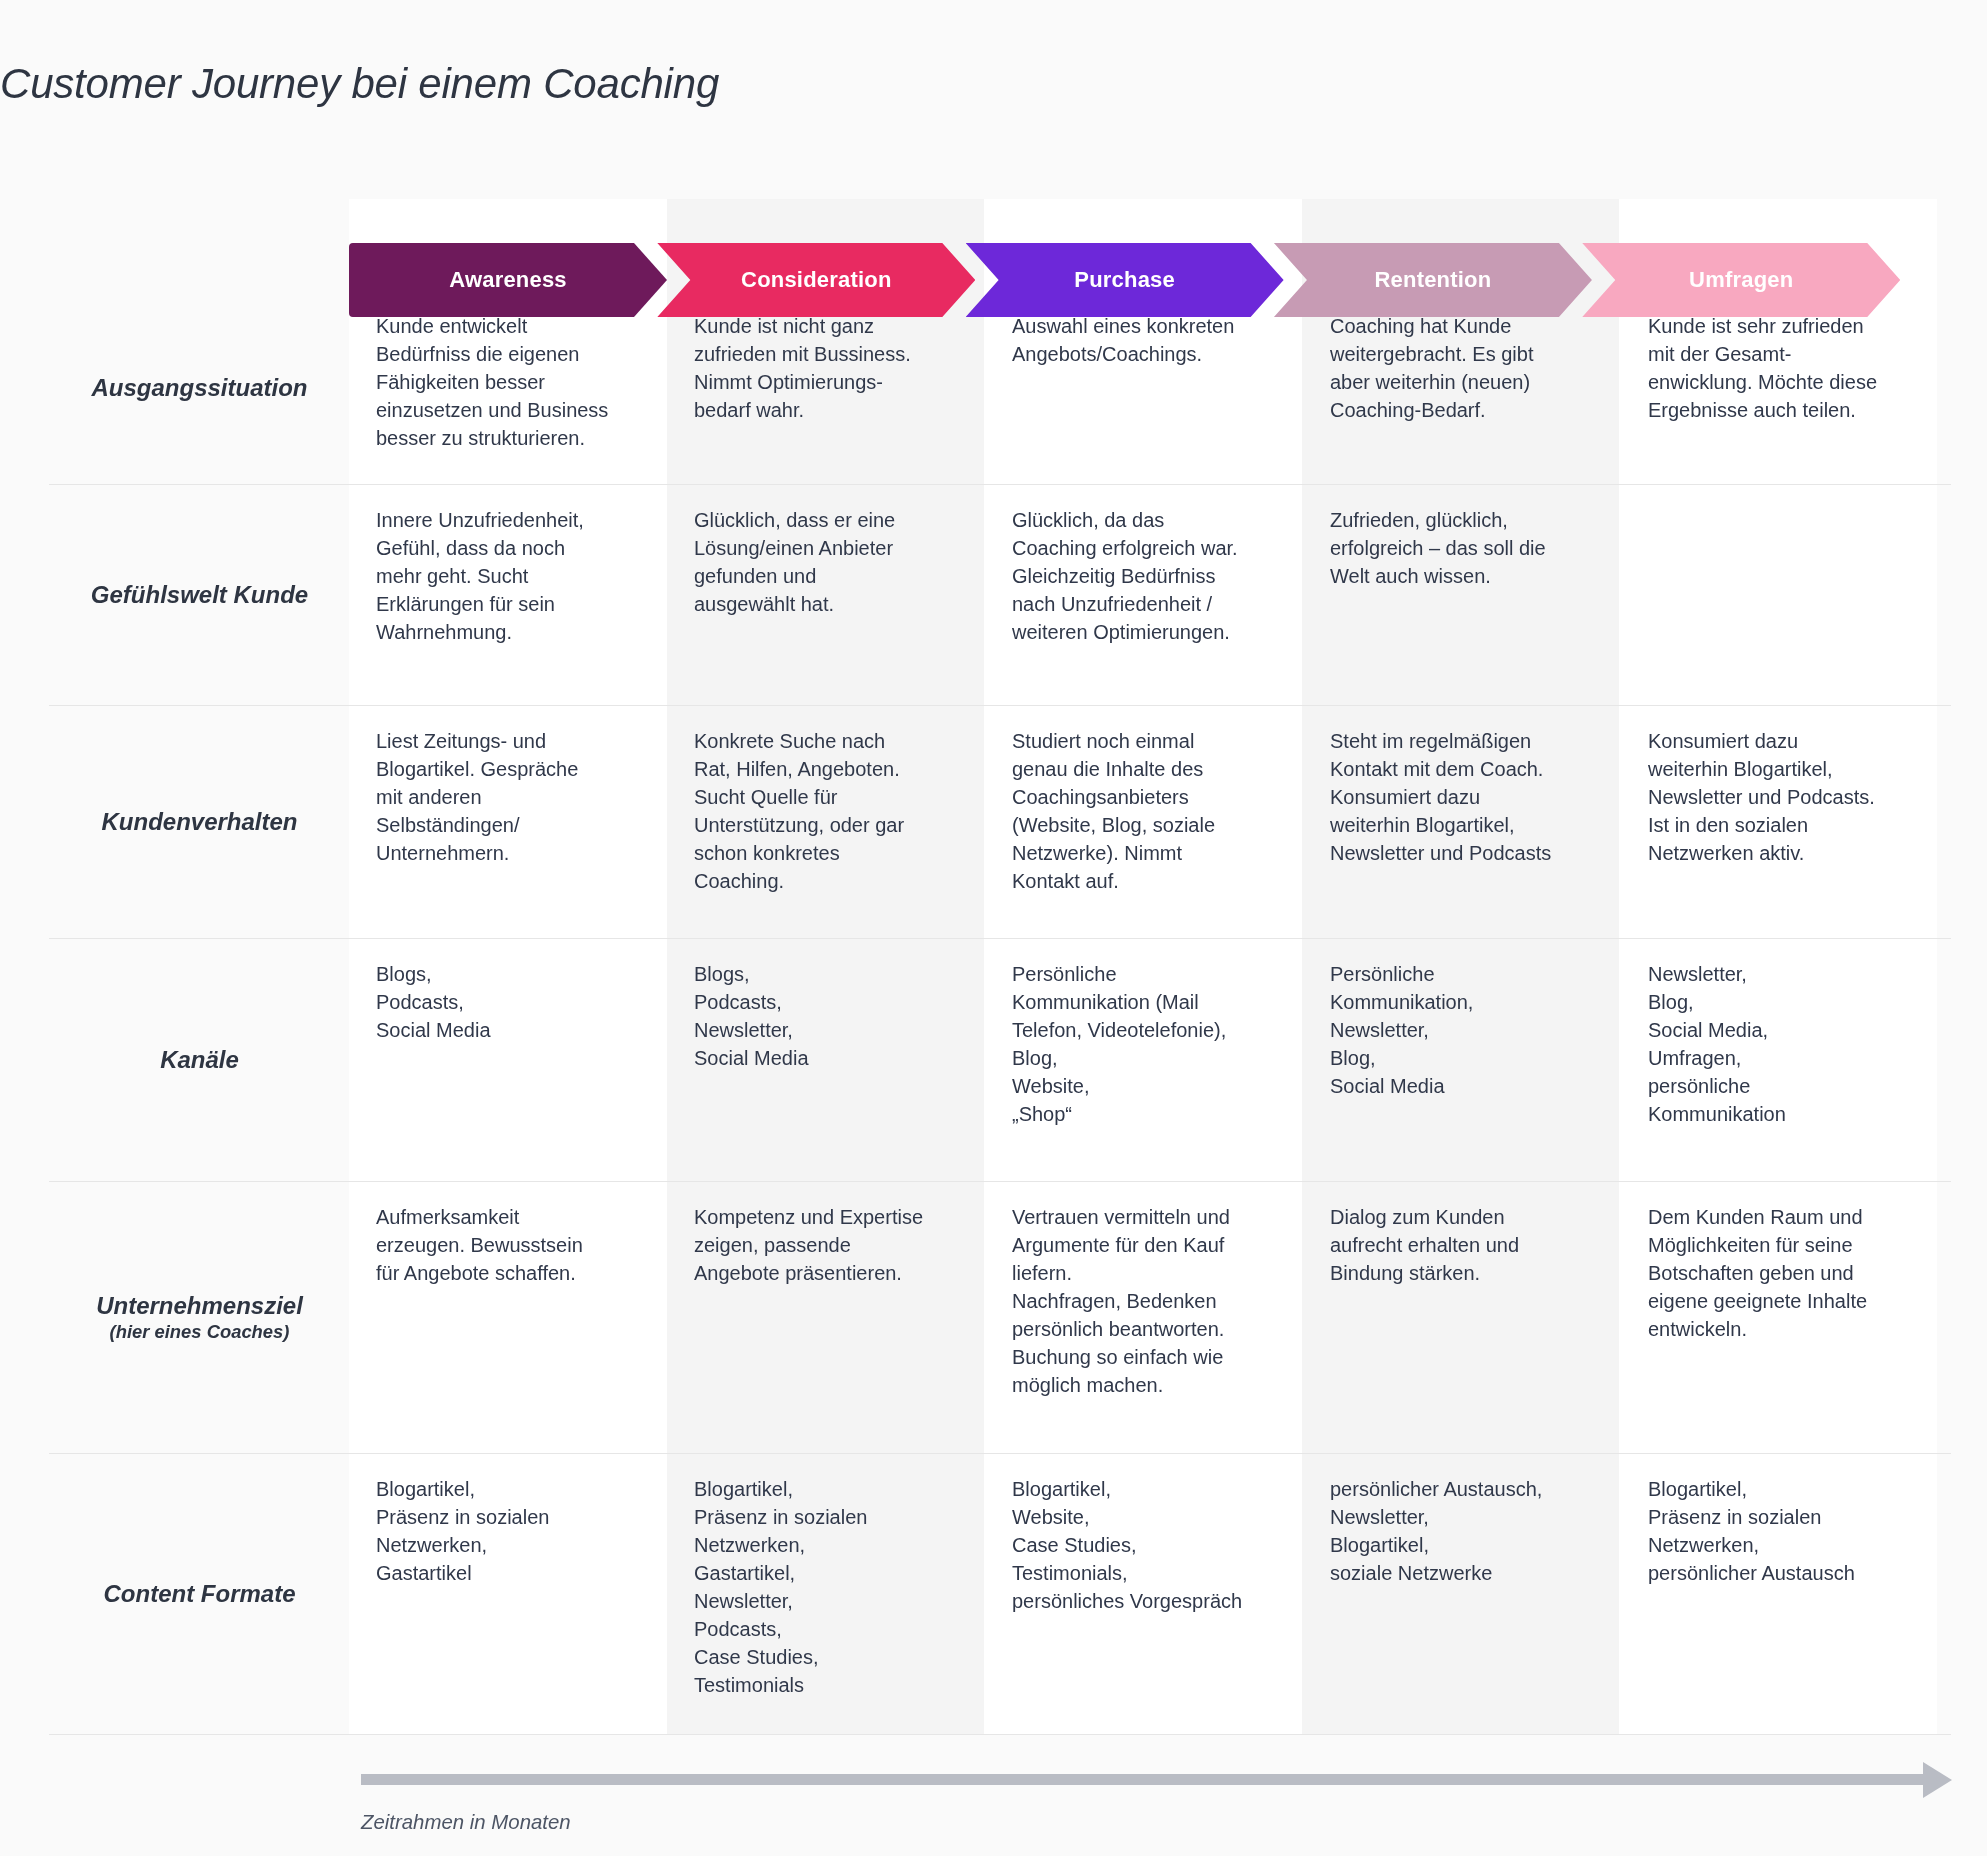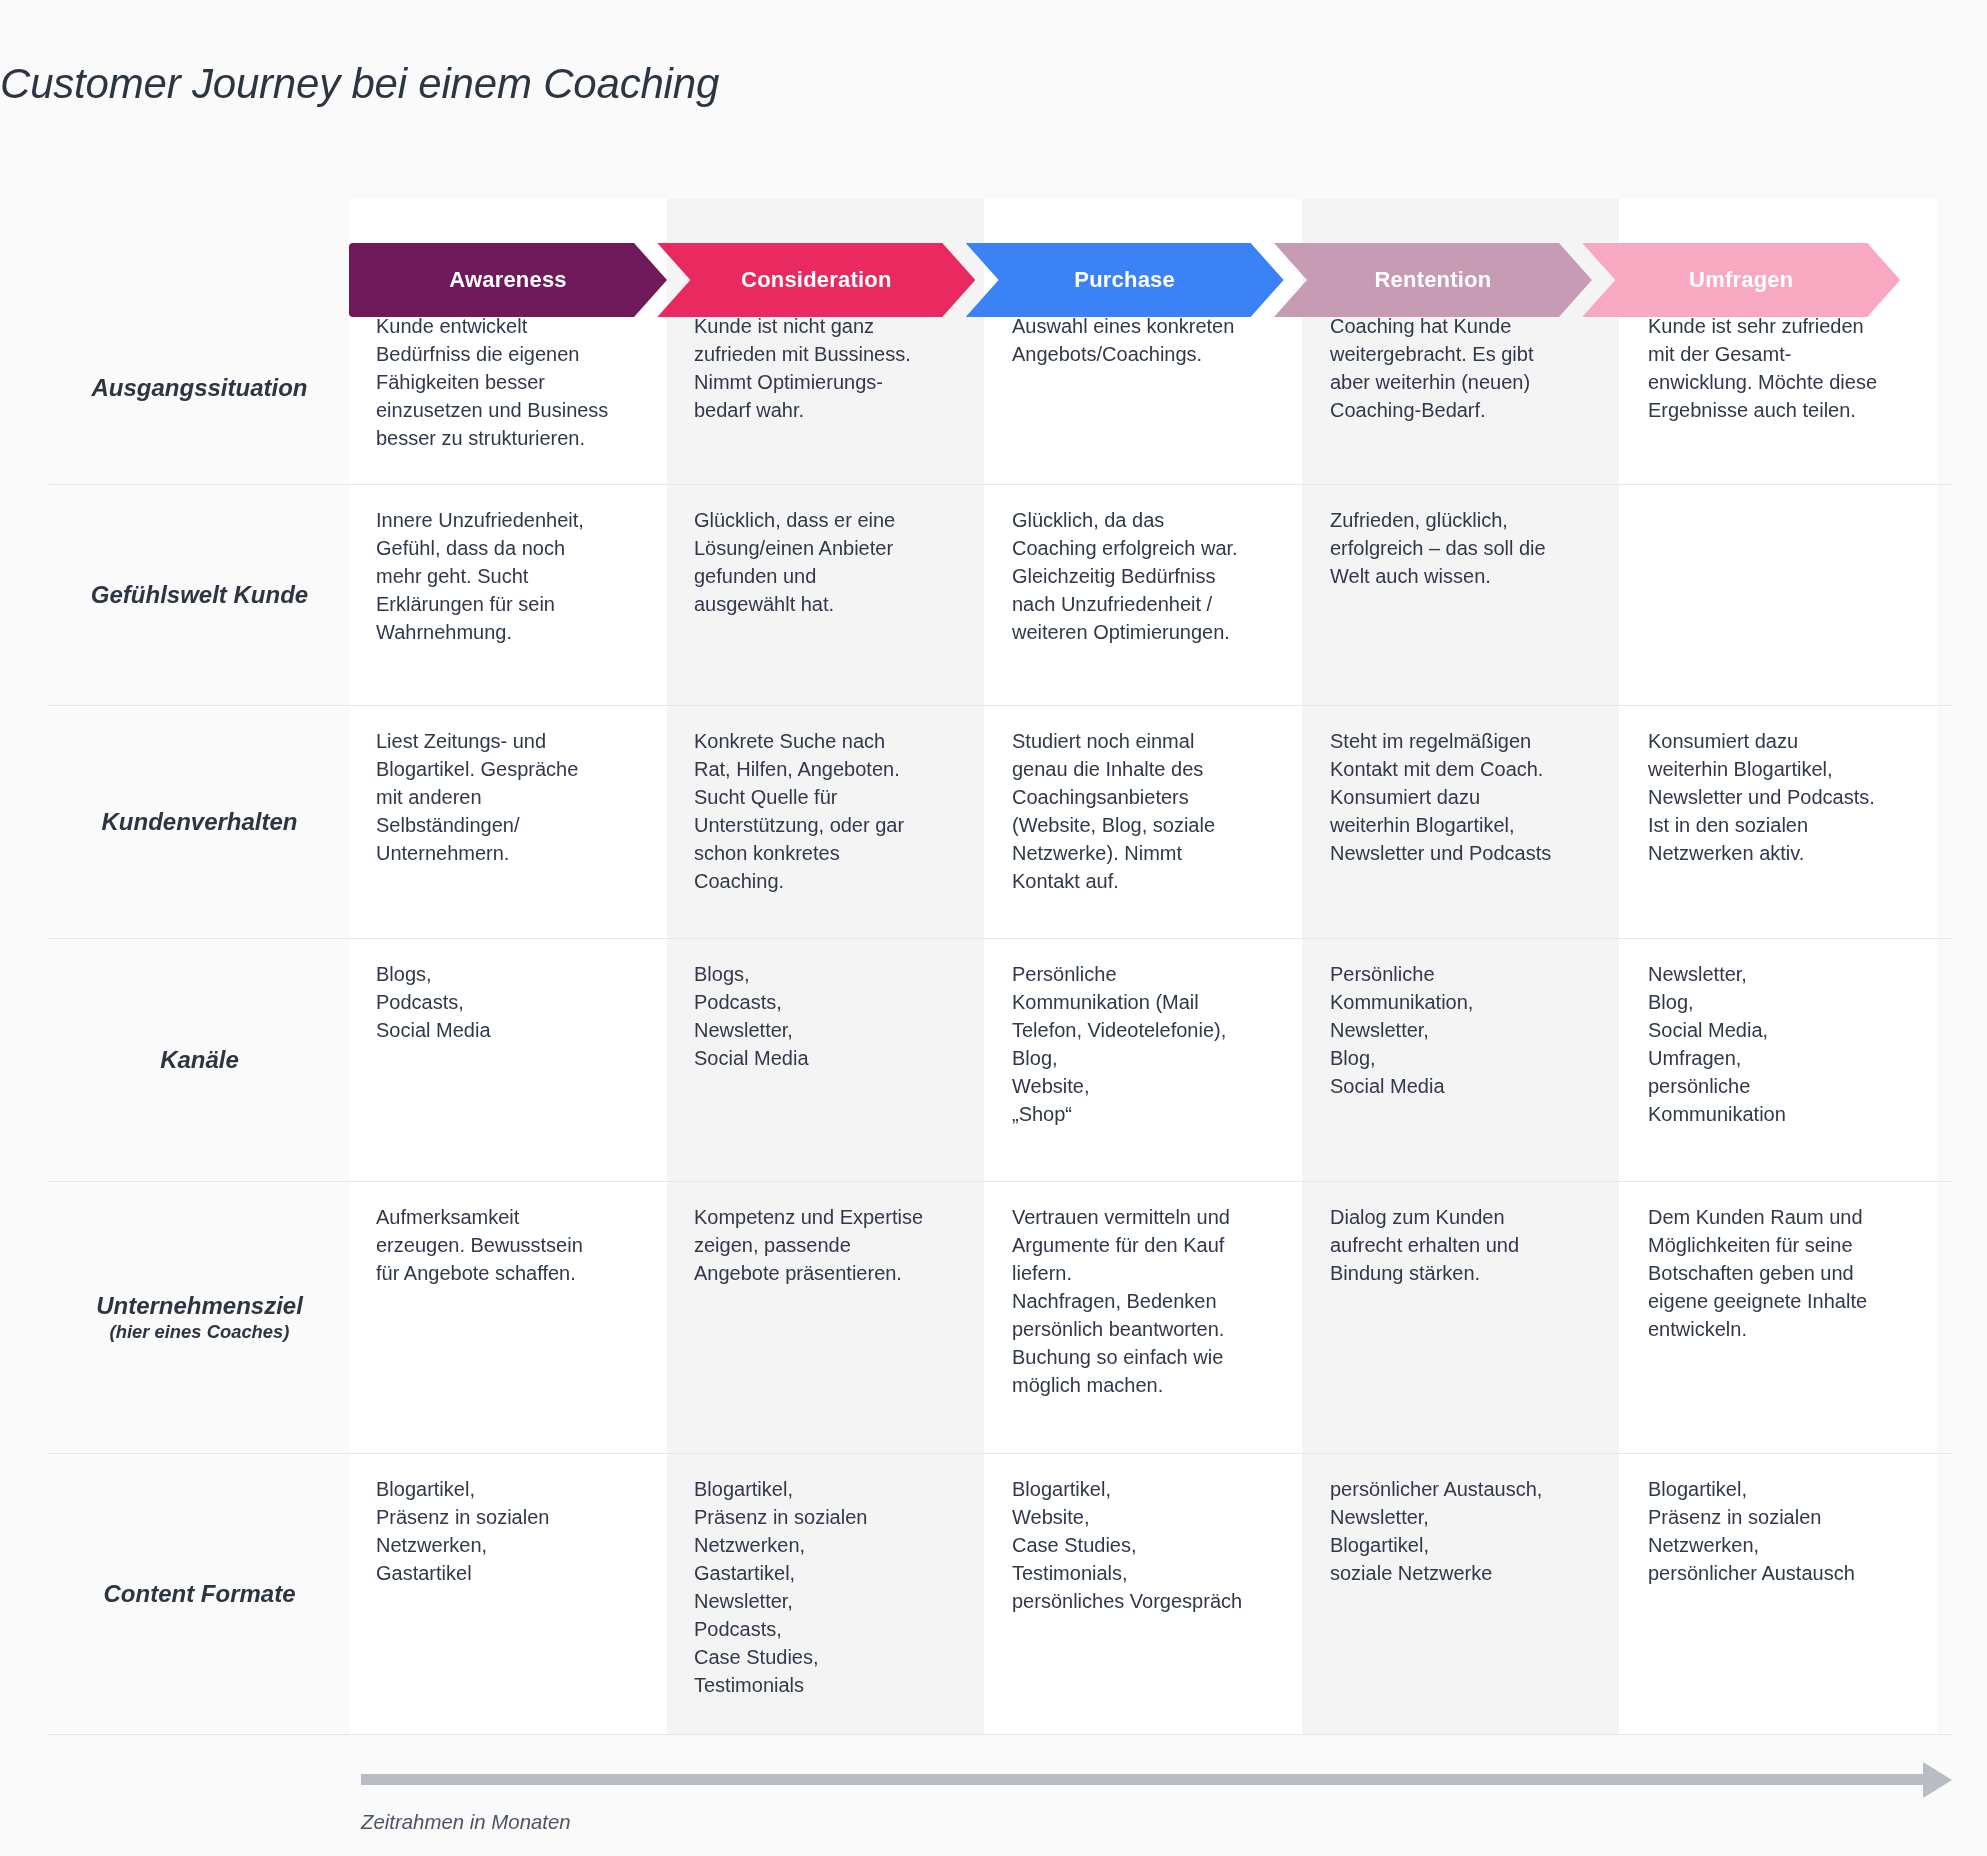--- a/index.html
+++ b/index.html
@@ -178,21 +178,21 @@
       <div class="band plain"></div>
     </div>
 
   <div class="header-row">
       <div class="chev" style="background: rgb(110, 26, 91); z-index: 10;">
         <span>Awareness</span>
       </div>
       <div class="chev" style="background: rgb(232, 42, 97); z-index: 9;">
         <span>Consideration</span>
       </div>
-      <div class="chev" style="background: #3b82f6; z-index: 8; text-align: center;">
+      <div class="chev" style="background: #6d28d9; z-index: 8; text-align: center;">
         <span>Purchase</span>
       </div>
       <div class="chev" style="background: rgb(199, 155, 180); z-index: 7;">
         <span>Rentention</span>
       </div>
       <div class="chev" style="background: rgb(248, 168, 192); z-index: 6;">
         <span>Umfragen</span>
       </div>
     </div>
 

